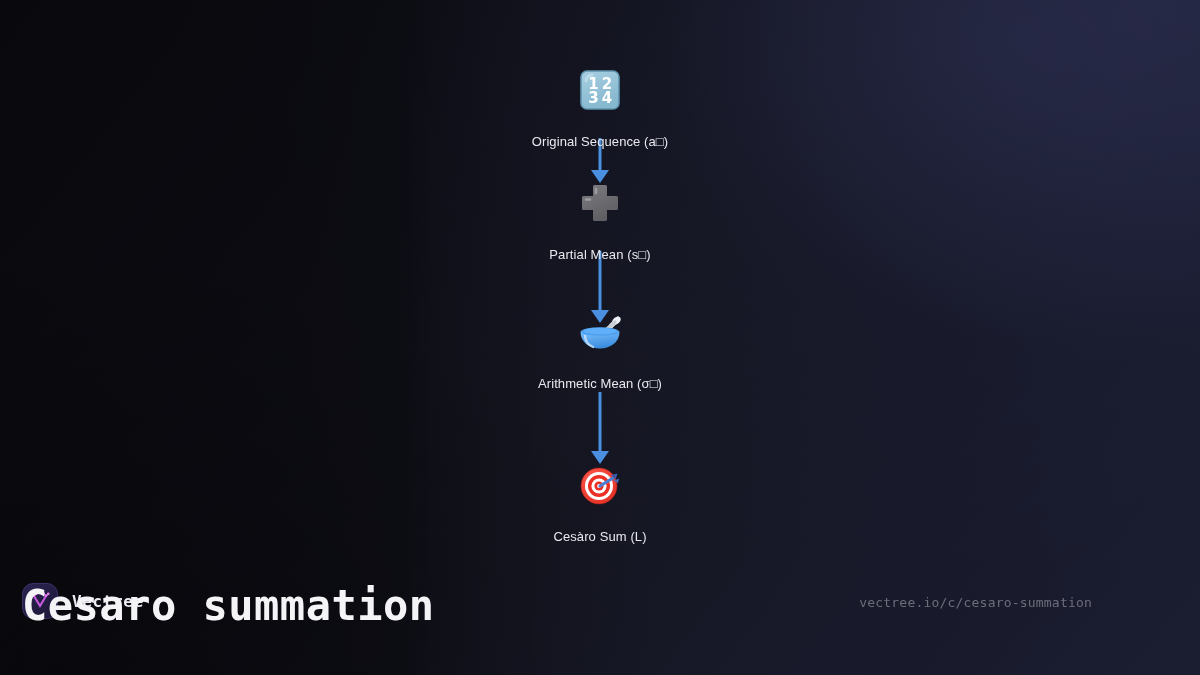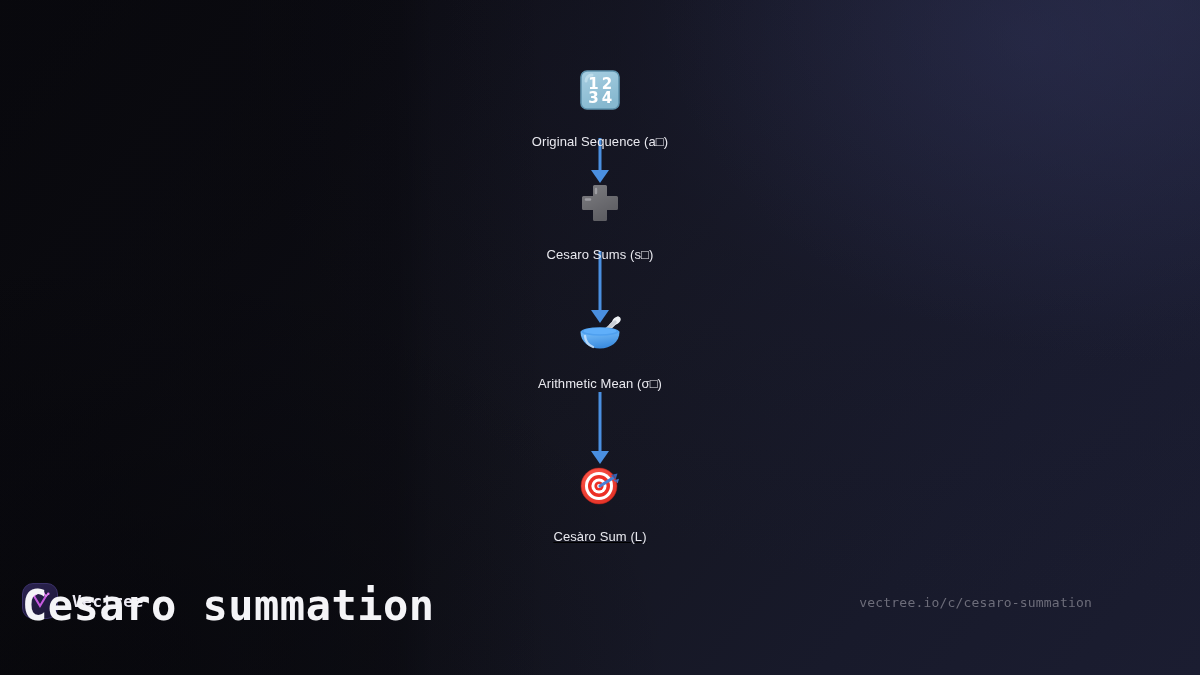--- a/index.html
+++ b/index.html
@@ -200,21 +200,21 @@
             </linearGradient>
           </defs>
           <path d="M17.5 5 h11 a1.5 1.5 0 0 1 1.5 1.5 V16 h9.5 a1.5 1.5 0 0 1 1.5 1.5 v11
                    a1.5 1.5 0 0 1 -1.5 1.5 H30 v9.5 a1.5 1.5 0 0 1 -1.5 1.5 h-11
                    a1.5 1.5 0 0 1 -1.5 -1.5 V30 H6.5 A1.5 1.5 0 0 1 5 28.5 v-11
                    A1.5 1.5 0 0 1 6.5 16 H16 V6.5 A1.5 1.5 0 0 1 17.5 5 Z" fill="url(#plusG)"></path>
           <path d="M19 9 v4" stroke="#a5a5aa" stroke-width="2.4" stroke-linecap="round" opacity=".85"></path>
           <path d="M9 19.5 h4" stroke="#a5a5aa" stroke-width="2.4" stroke-linecap="round" opacity=".85"></path>
         </svg>
       </div>
-      <div class="node-label">Cesaro Sums (s□)</div>
+      <div class="node-label">Partial Mean (s□)</div>
     </div>
 
     <div class="node" style="top:304px;">
       <div class="node-icon">
         <svg class="ico" viewBox="0 0 46 46" aria-hidden="true">
           <defs>
             <linearGradient id="bowlG" x1="0" y1="0" x2="0.3" y2="1">
               <stop offset="0" stop-color="#7cc1fb"></stop>
               <stop offset="1" stop-color="#3c8de0"></stop>
             </linearGradient>
@@ -224,21 +224,21 @@
           <path d="M25 24 L38 13" stroke="#c9ced6" stroke-width="3.4" stroke-linecap="round"></path>
           <path d="M4.5 22 h37 a1 1 0 0 1 1 1 c0 9.8 -8.6 16.5 -19.5 16.5 S3.5 32.8 3.5 23 a1 1 0 0 1 1 -1 Z" fill="url(#bowlG)"></path>
           <ellipse cx="23" cy="22.5" rx="19" ry="4.3" fill="#4fa0ef"></ellipse>
           <ellipse cx="23" cy="22" rx="16.5" ry="3.2" fill="#63b2fb" opacity=".85"></ellipse>
           <path d="M8 27 c0.5 6 4 9.5 8 11" fill="none" stroke="#cfe6fc" stroke-width="2.4" stroke-linecap="round" opacity=".8"></path>
         </svg>
       </div>
       <div class="node-label">Arithmetic Mean (σ□)</div>
     </div>
 
-    <div class="node" style="top:457px;text-decoration:underline;">
+    <div class="node" style="top:457px;">
       <div class="node-icon">
         <svg class="ico" viewBox="0 0 46 46" aria-hidden="true">
           <defs>
             <radialGradient id="tgtG" cx="0.35" cy="0.3" r="0.85">
               <stop offset="0" stop-color="#ff5a4d"></stop>
               <stop offset="1" stop-color="#e02d22"></stop>
             </radialGradient>
           </defs>
           <circle cx="22" cy="24" r="18" fill="url(#tgtG)"></circle>
           <circle cx="22" cy="24" r="14" fill="#ffffff"></circle>

